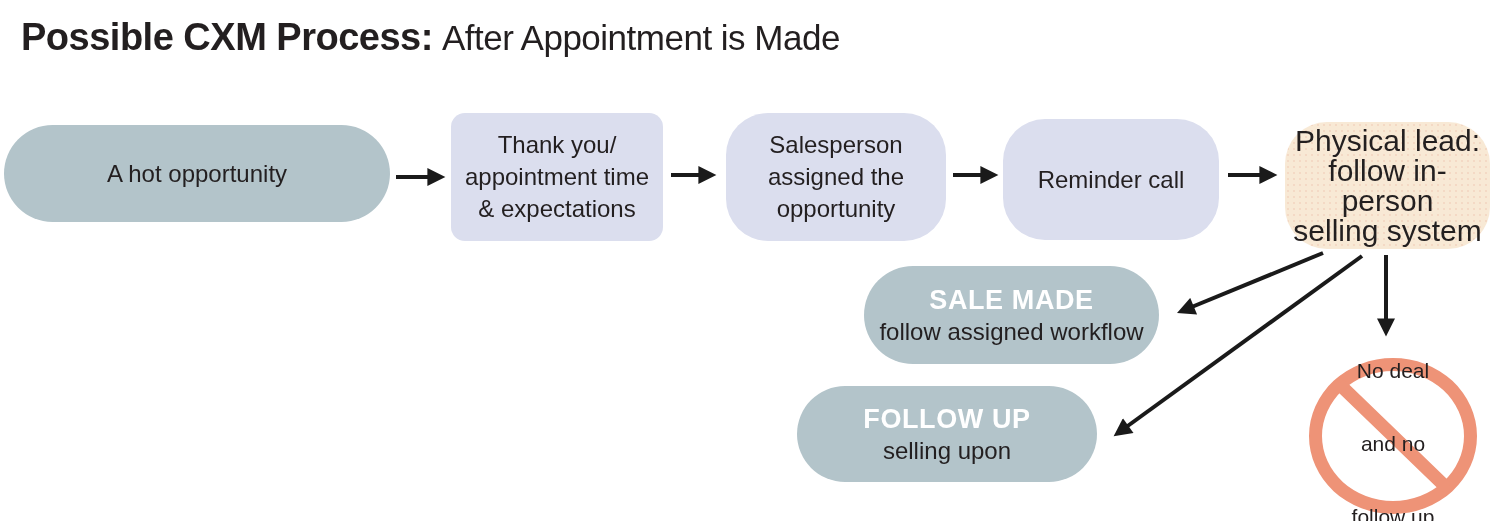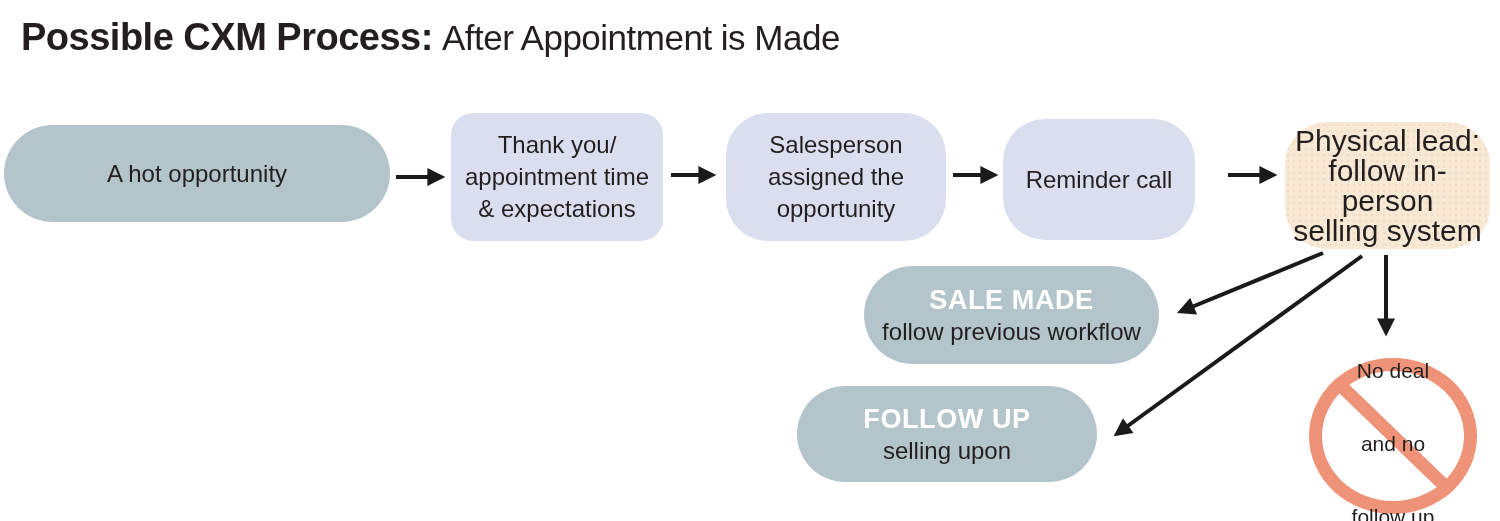--- a/index.html
+++ b/index.html
@@ -26,23 +26,23 @@
               background-size:6px 6px; }
 
   .node-head { color:#ffffff; font-weight:700; font-size:27px; letter-spacing:0.6px; line-height:33px; }
   .node-sub  { color:#231f20; font-size:24px; line-height:29px; }
   .line      { display:block; color:#231f20; font-size:24px; line-height:32px; }
   .line-sm   { display:block; color:#231f20; font-size:30px; line-height:30px; }
   .single-label { color:#231f20; font-size:24px; }
 
   
   .n-appointment { left:4px;    top:125px; width:386px; height:97px;  border-radius:49px; }
-  .n-thankyou    { left:451px;  top:113px; width:212px; height:128px; border-radius:22px; }
+  .n-thankyou    { left:451px;  top:113px; width:212px; height:128px; border-radius:14px; }
   .n-salesperson { left:726px;  top:113px; width:220px; height:128px; border-radius:42px; }
-  .n-reminder    { left:1003px; top:119px; width:192px; height:121px; border-radius:42px; }
+  .n-reminder    { left:1003px; top:119px; width:216px; height:121px; border-radius:42px; }
   .n-physical    { left:1285px; top:122px; width:205px; height:127px; border-radius:42px; }
   .n-salemade    { left:864px;  top:266px; width:295px; height:98px;  border-radius:49px; }
   .n-followup    { left:797px;  top:386px; width:300px; height:96px;  border-radius:48px; }
 
   
   .arrows { position:absolute; left:0; top:0; width:1500px; height:521px; pointer-events:none; }
   .arrows line { stroke:#1a1a1a; stroke-width:4; }
 
   
   .no-sign { position:absolute; left:1309px; top:358px; width:168px; height:156px; }
@@ -106,21 +106,21 @@
   </div>
 
   <div class="node cream n-physical">
     <span class="line-sm">Physical lead:</span>
     <span class="line-sm">follow in-person</span>
     <span class="line-sm">selling system</span>
   </div>
 
   <div class="node sage n-salemade">
     <span class="node-head">SALE MADE</span>
-    <span class="node-sub">follow previous workflow</span>
+    <span class="node-sub">follow assigned workflow</span>
   </div>
 
   <div class="node sage n-followup">
     <span class="node-head">FOLLOW UP</span>
     <span class="node-sub">selling upon</span>
   </div>
 
   <div class="no-sign">
     <div class="no-ring"></div>
     <div class="no-slash"></div>

